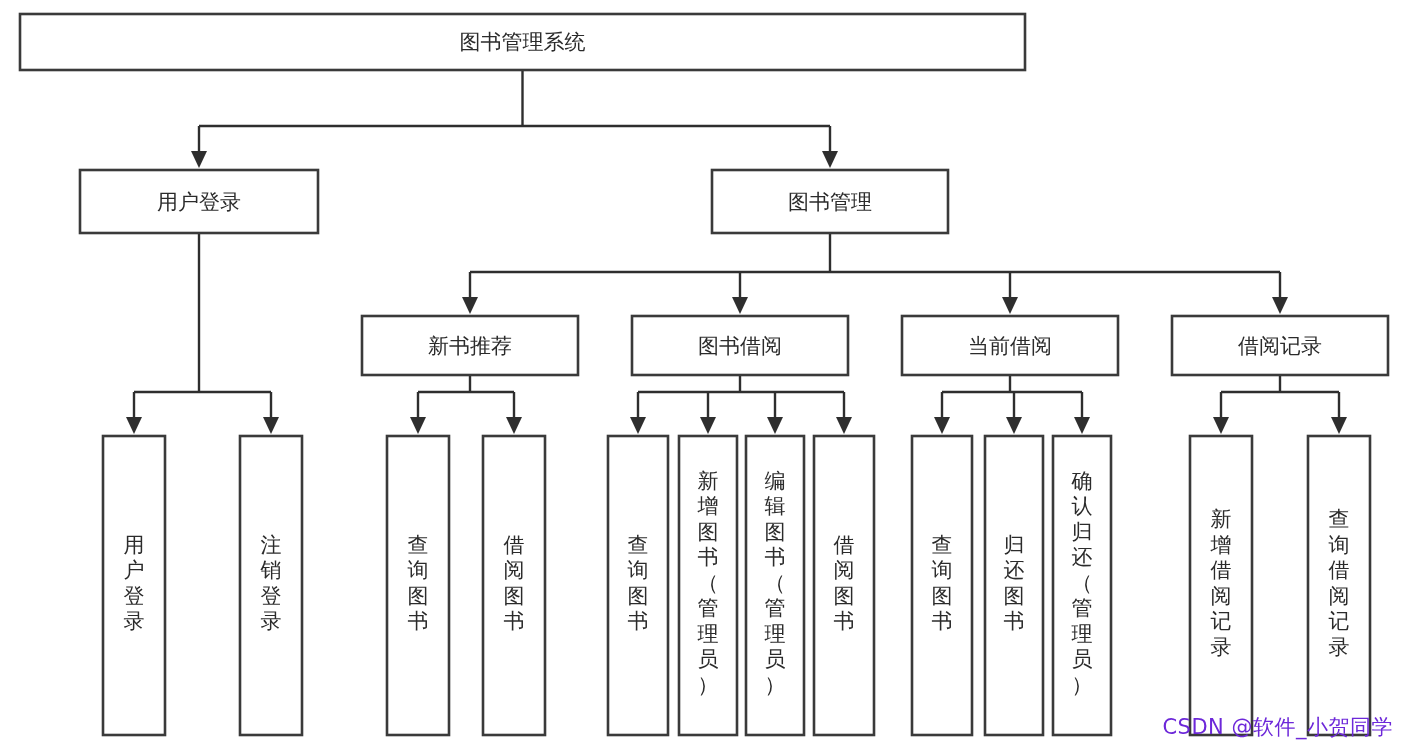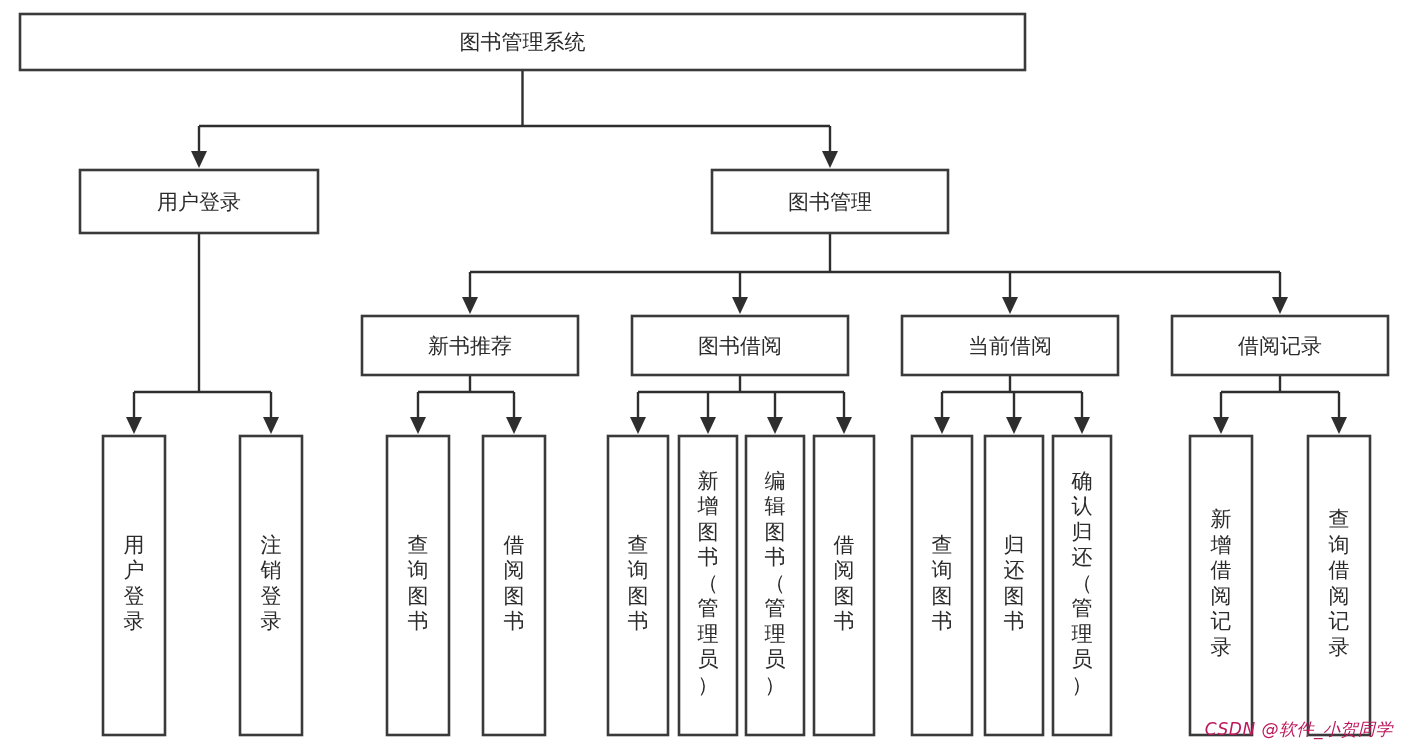--- a/index.html
+++ b/index.html
@@ -53,26 +53,25 @@
   }
   .arrow-head {
     fill: #2e2e2e;
     stroke: none;
   }
   .watermark {
     position: absolute;
     right: 12px;
     bottom: 6px;
     font-family: "DejaVu Sans", "Liberation Sans", sans-serif;
-    font-size: 17px;
-    color: #be185d;
+    font-size: 21px;
+    color: #6d28d9;
     letter-spacing: 0.5px;
     white-space: nowrap;
     user-select: none;
-    font-style: italic;
   }
 </style>
 </head>
 <body>
 
 <div id="diagram-root">
   <svg id="tree-svg" viewBox="0 0 1405 747" xmlns="http://www.w3.org/2000/svg">
     <g id="connector-layer">
         <path d="M 522.5 70 L 522.5 126" class="connector"></path>
         <path d="M 199 126 L 830 126" class="connector"></path>

